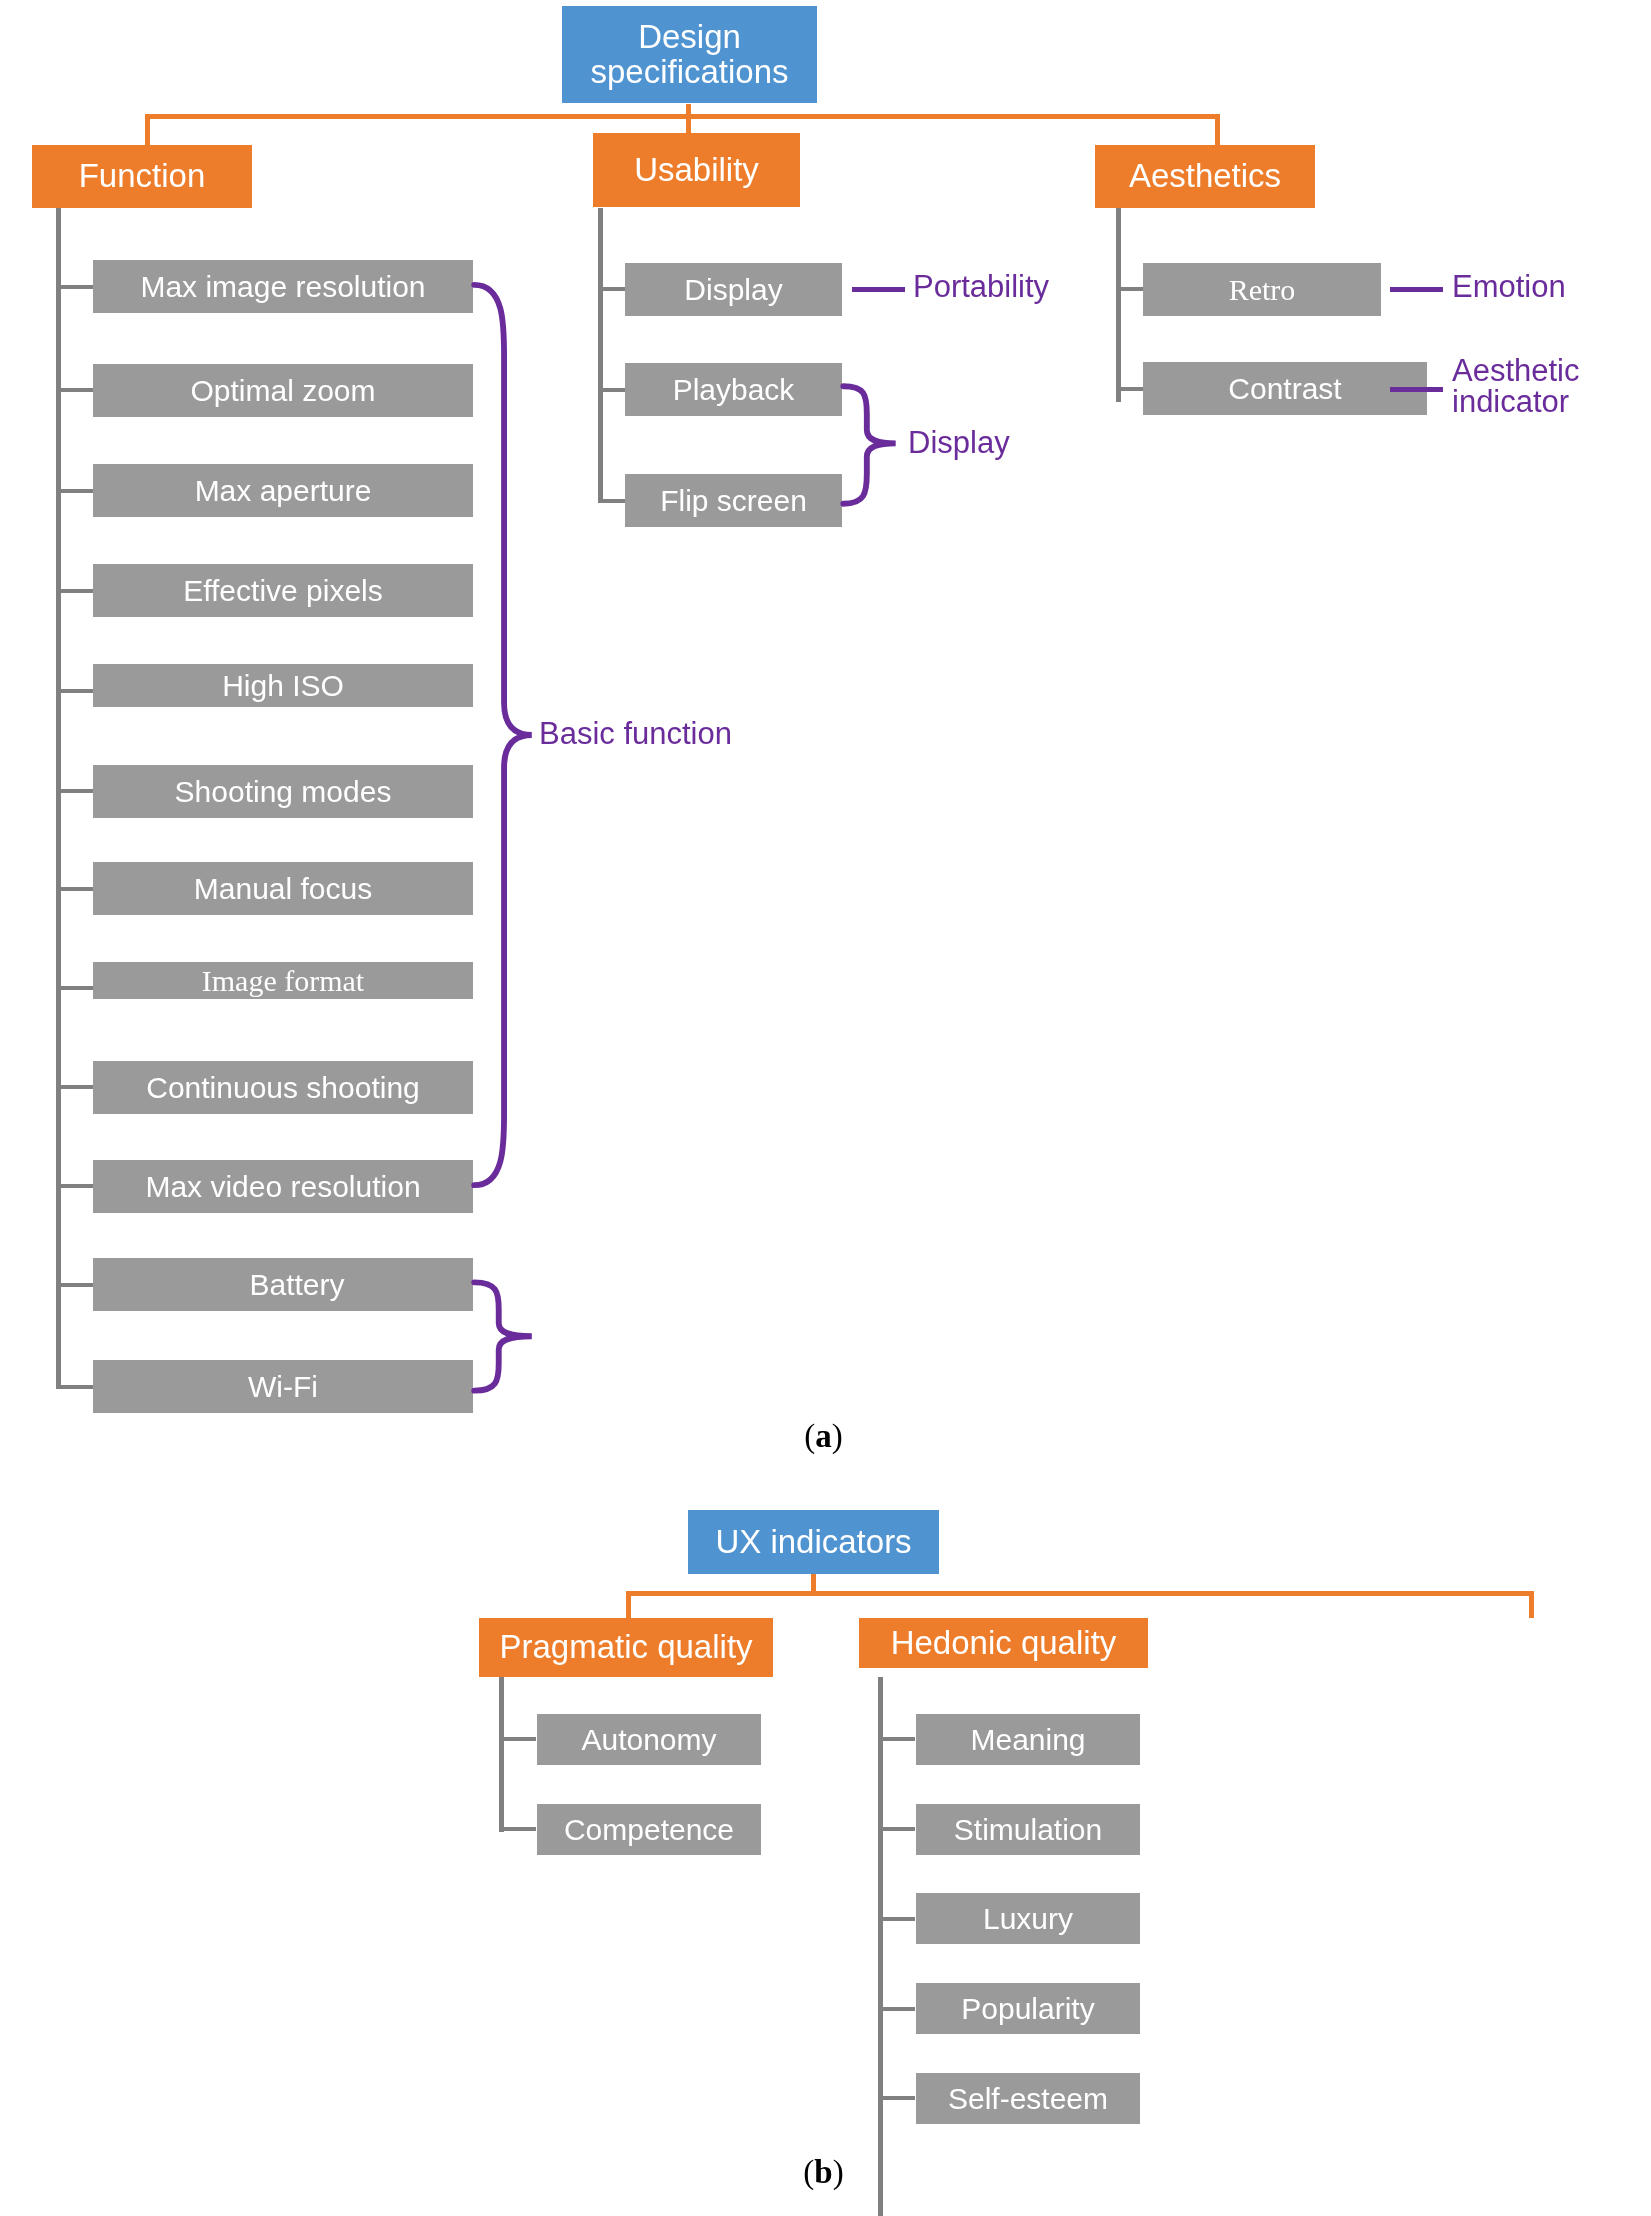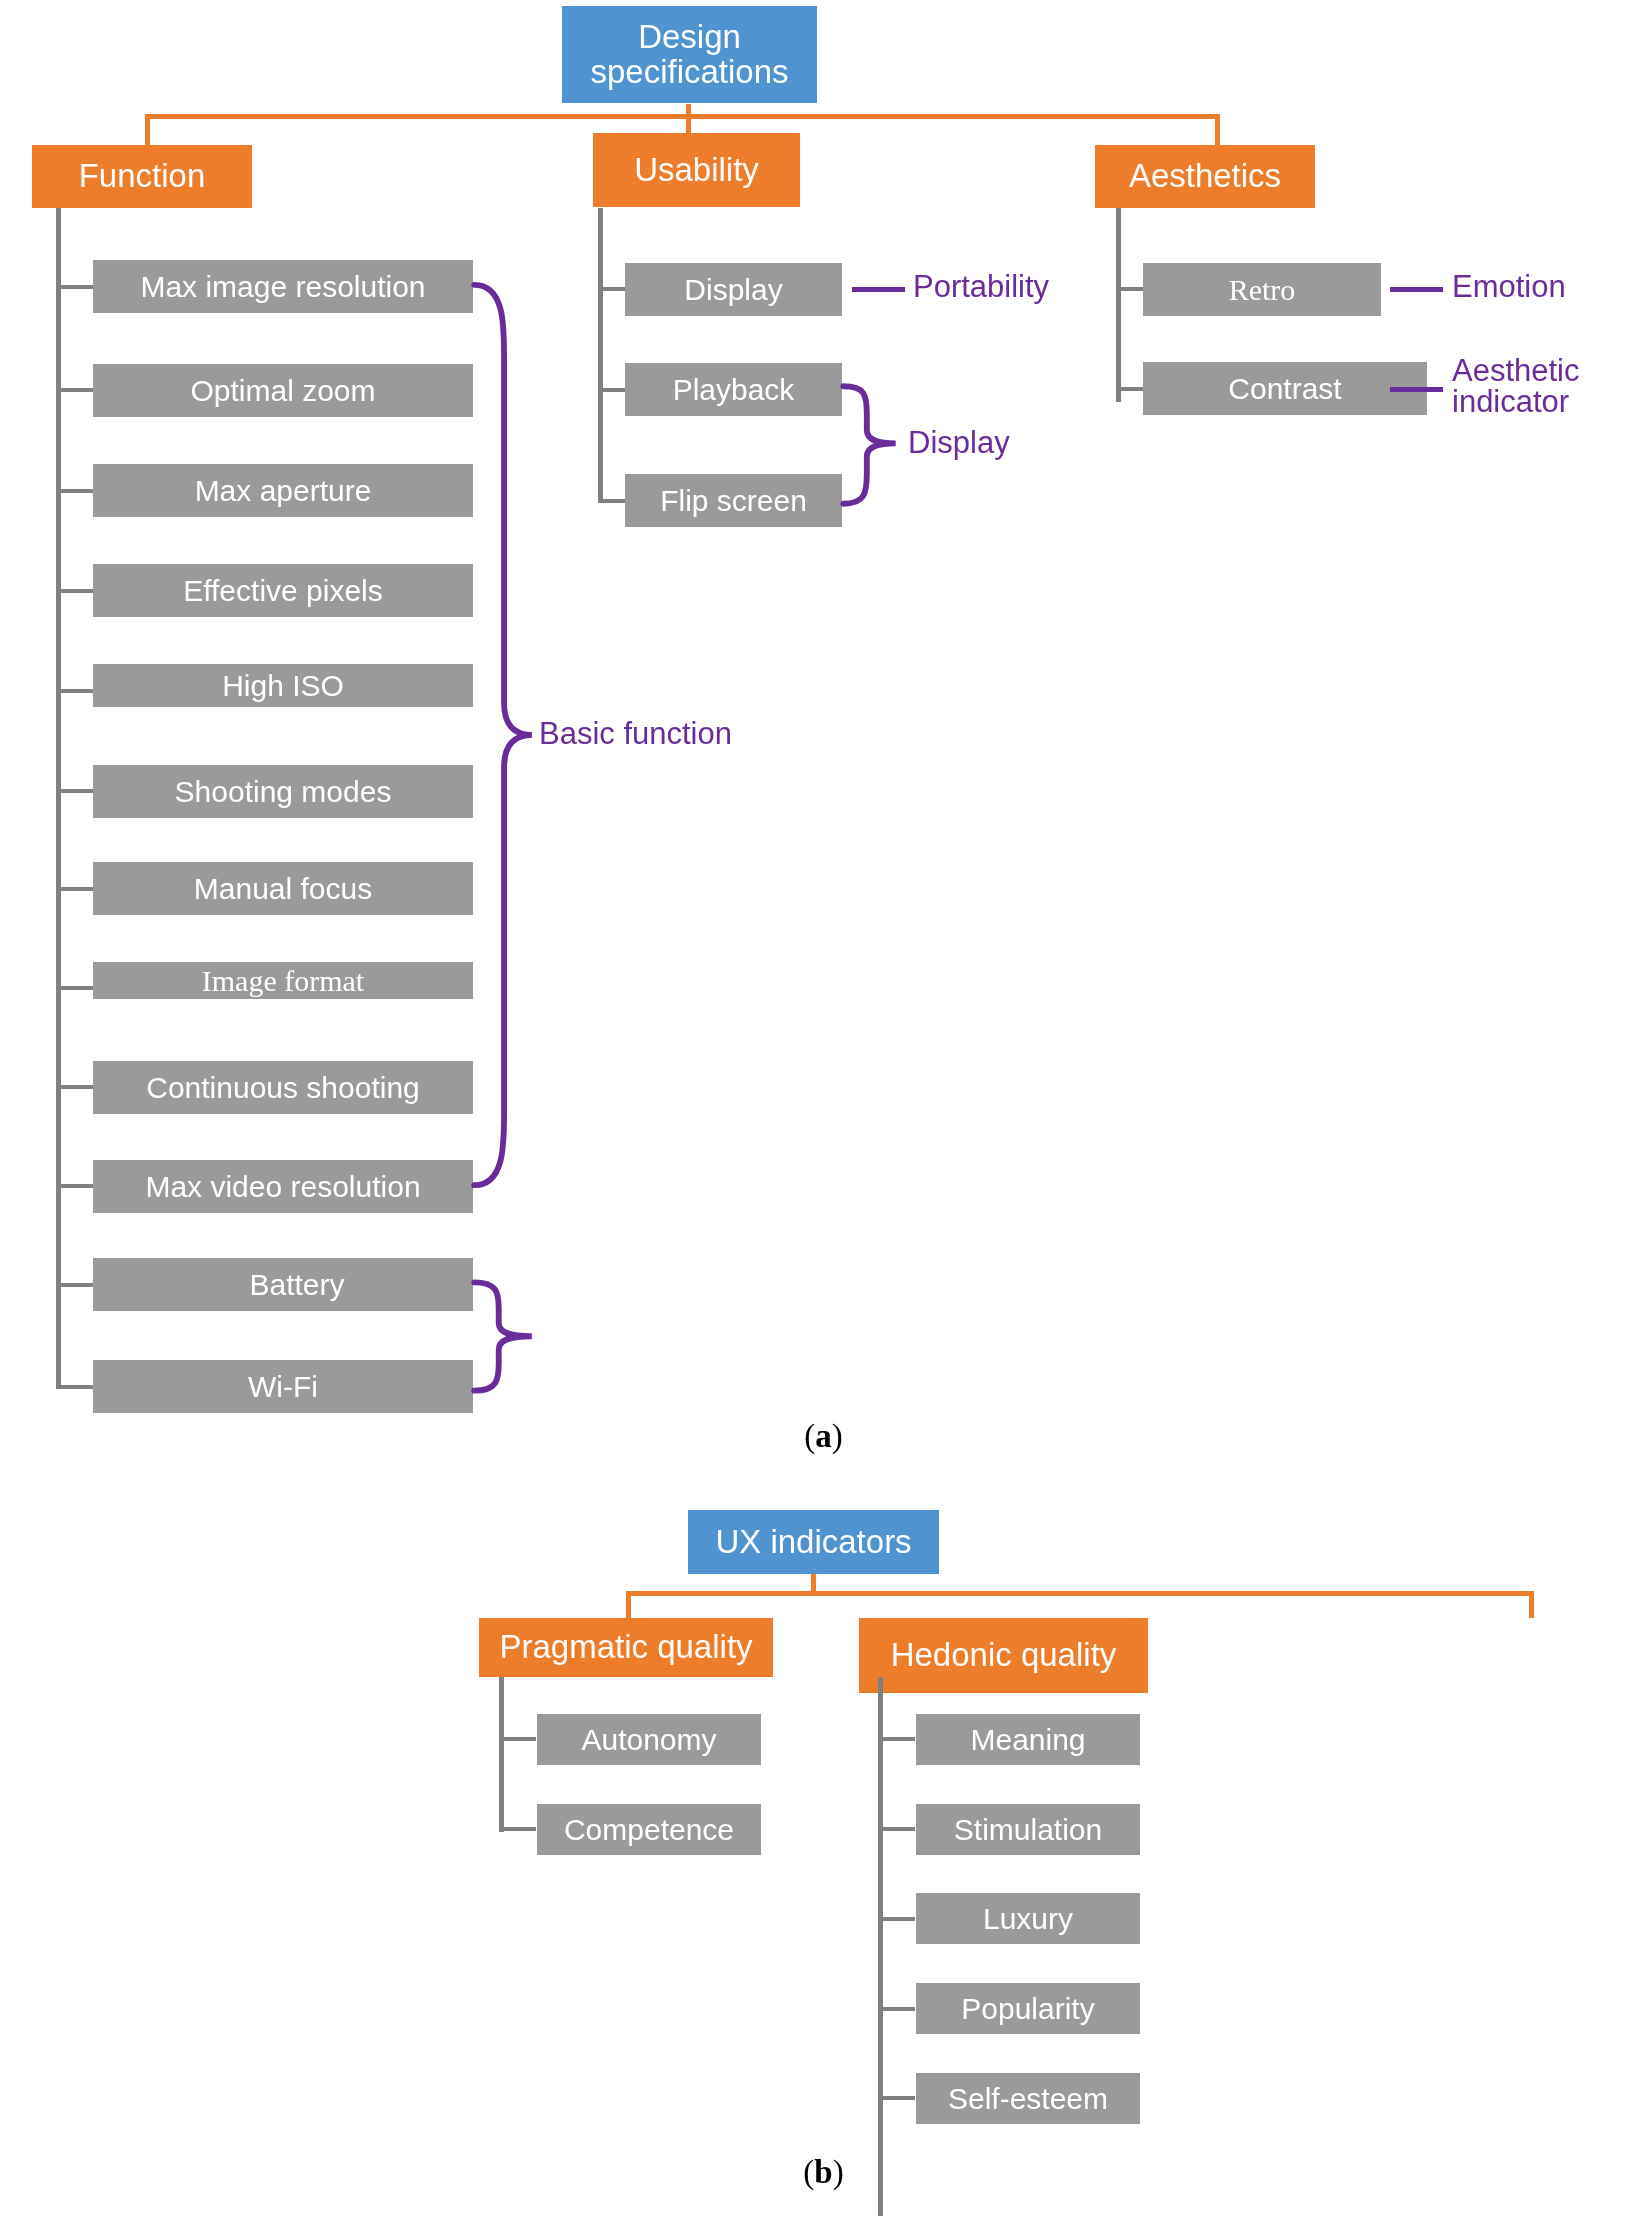--- a/index.html
+++ b/index.html
@@ -193,21 +193,21 @@
   <div class="node blue" style="left:688px; top:1510px; width:251px; height:64px;">UX indicators</div>
 
   <div class="ln orange-line" style="left:811px; top:1574px; width:4.8px; height:20px;"></div>
   <div class="ln orange-line" style="left:626px; top:1591px; width:908px; height:4.8px;"></div>
   <div class="ln orange-line" style="left:626px; top:1591px; width:4.8px; height:27px;"></div>
   <div class="ln orange-line" style="left:1529px; top:1591px; width:4.8px; height:27px;"></div>
 
   <div class="ln orange-line" style="left:1164px; top:1591px; width:0px; height:0px;"></div>
 
   <div class="node orange" style="left:479px; top:1618px; width:294px; height:59px;">Pragmatic quality</div>
-  <div class="node orange" style="left:859px; top:1618px; width:289px; height:75px;">Hedonic quality</div>
+  <div class="node orange" style="left:859px; top:1618px; width:289px; height:50px;">Hedonic quality</div>
 
   <div class="ln" style="left:499px; top:1677px; width:4.8px; height:155px;"></div>
 
   <div class="ln" style="left:499px; top:1737px; width:37px; height:4.3px;"></div>
   <div class="node gray" style="left:537px; top:1714px; width:224px; height:51px;">Autonomy</div>
 
   <div class="ln" style="left:499px; top:1827px; width:37px; height:4.3px;"></div>
   <div class="node gray" style="left:537px; top:1804px; width:224px; height:51px;">Competence</div>
 
   <div class="ln" style="left:878px; top:1677px; width:4.8px; height:561px;"></div>

